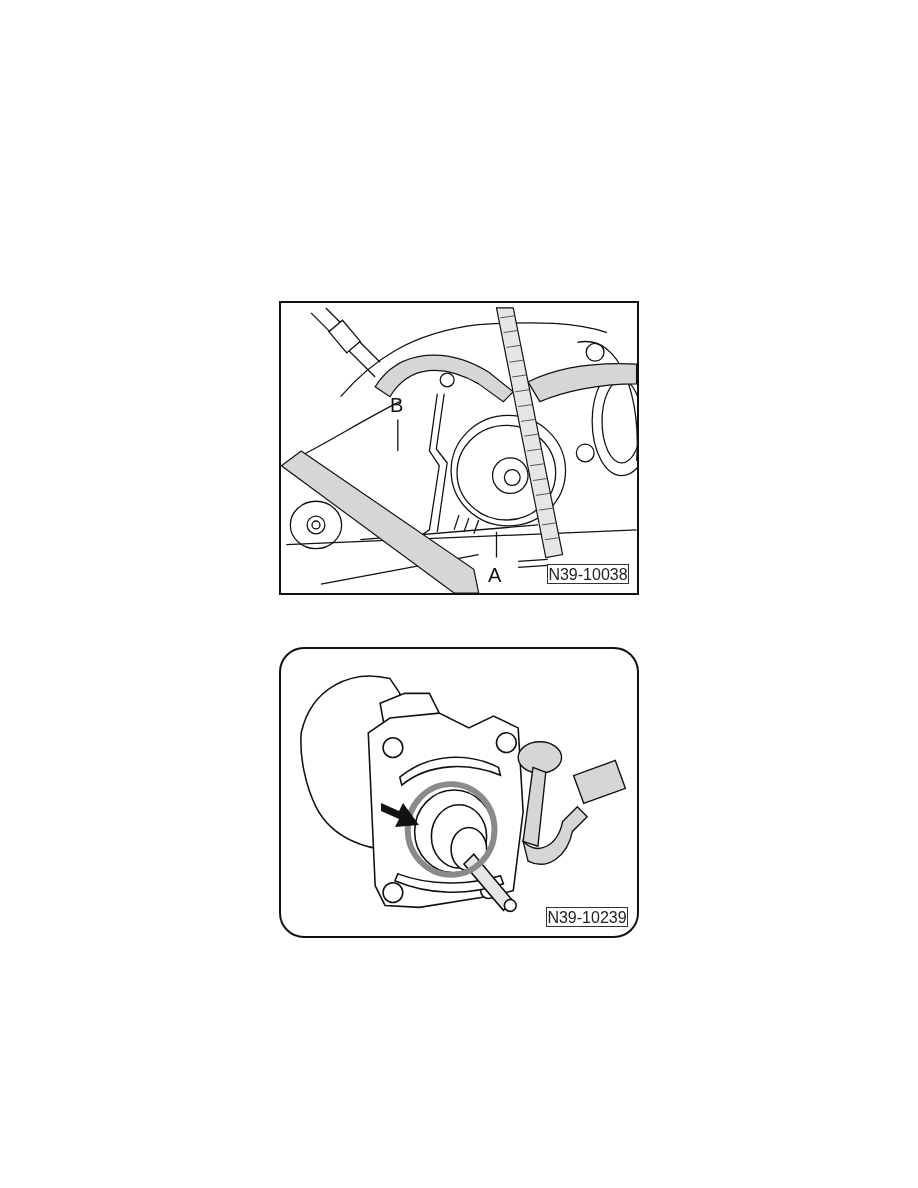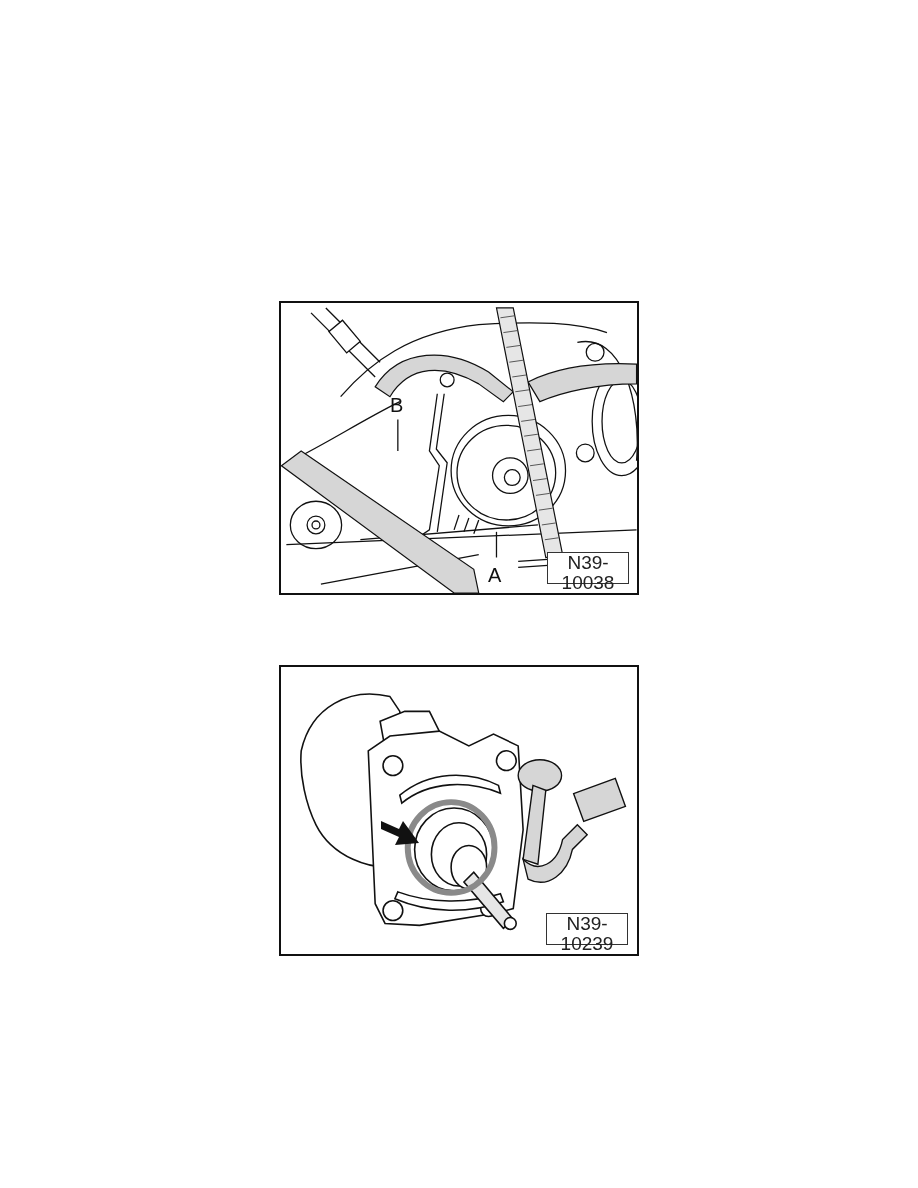--- a/index.html
+++ b/index.html
@@ -1,21 +1,21 @@
 <!DOCTYPE html>
 <html><head>
 <meta charset="utf-8">
 <style>
   html, body { margin:0; padding:0; background:#ffffff; }
   body { width:918px; height:1188px; position:relative; overflow:hidden; font-family:"Liberation Sans", sans-serif; }
   .figure { position:absolute; background:#fff; border:2px solid #111; box-sizing:border-box; overflow:hidden; }
   #fig1 { left:279px; top:301px; width:360px; height:294px; }
-  #fig2 { left:279px; top:665px; width:360px; height:291px; }
+  #fig2 { left:279px; top:647px; width:360px; height:291px;border-radius:25px; }
   .figure svg { position:absolute; left:0; top:0; width:100%; height:100%; }
-  .fig-id { position:absolute; border:1px solid #333; background:#fff; font-size:19px; color:#222; text-align:center; line-height:20px; height:32px; box-sizing:border-box; }
+  .fig-id { position:absolute; border:1px solid #333; background:#fff; font-size:16px; color:#222; text-align:center; line-height:20px; height:20px; box-sizing:border-box; }
   #fig1 .fig-id { right:8px; bottom:9px; width:82px; }
   #fig2 .fig-id { right:9px; bottom:9px; width:82px; }
   .callout { position:absolute; font-size:20px; color:#111; line-height:20px; }
   #callout-b { left:109px; top:92px; }
   #callout-a { left:207px; top:262px; }
 </style>
 </head>
 <body>
 
 <div id="fig1" class="figure">

